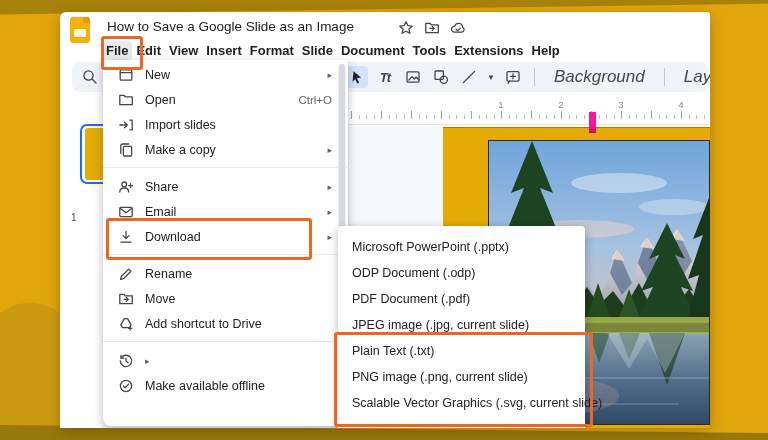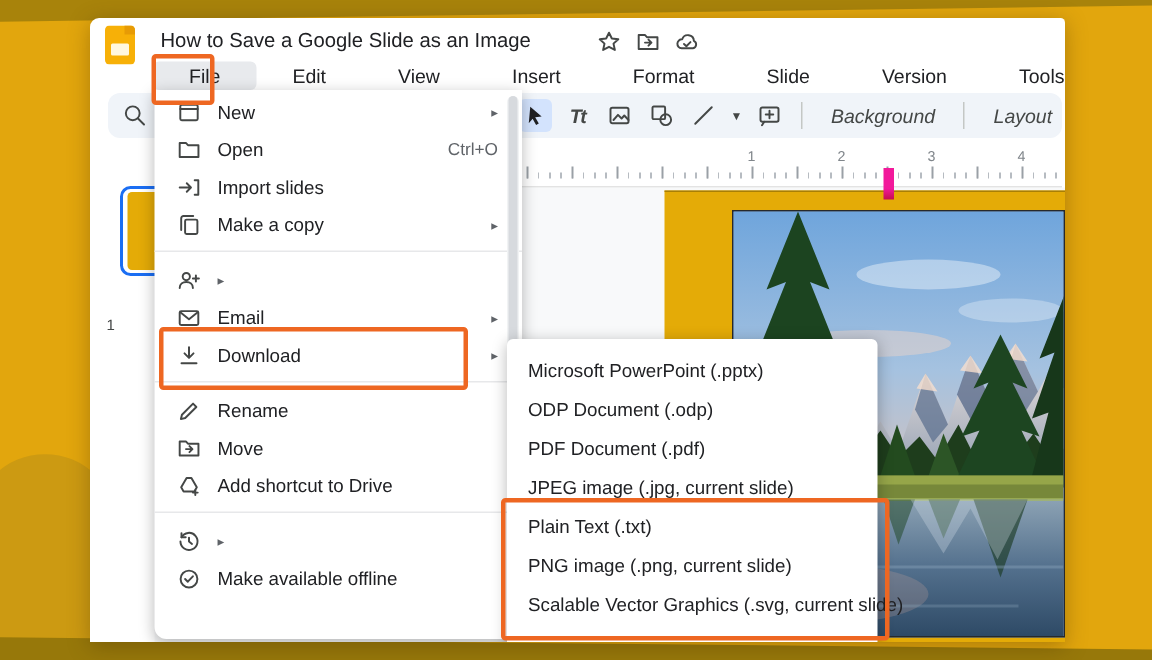--- a/index.html
+++ b/index.html
@@ -14,36 +14,36 @@
 
   
   .logo{position:absolute;left:9px;top:5px;width:22px;height:26px;}
   .doc-title{position:absolute;left:47px;top:7px;font-size:13.5px;color:#202124;white-space:nowrap;}
   .hicon{position:absolute;top:8px;width:16px;height:16px;color:#444746;}
   .hicon svg{width:16px;height:16px;}
   .star{left:338px;} .hfolder{left:364px;} .hcloud{left:390px;}
 
   
   .menubar{position:absolute;left:42px;top:27px;height:22px;display:flex;align-items:center;font-size:13px;color:#202124;}
-  .mb-item{padding:2px 24px;border-radius:4px;white-space:nowrap;}
+  .mb-item{padding:2px 4px;border-radius:4px;white-space:nowrap;font-weight:bold;}
   .mb-item.active{background:#E8EAED;}
   .file-box{position:absolute;left:41px;top:24px;width:36px;height:28px;border:3px solid #EE6722;border-radius:3px;z-index:40;}
 
   
   .toolbar-bg{position:absolute;left:12px;top:50px;width:636px;height:30px;background:#F0F4F9;border-radius:8px;}
   .search{position:absolute;left:21px;top:56px;width:18px;height:18px;color:#444746;}
   .search svg{width:18px;height:18px;}
   .tools{position:absolute;left:286px;top:50px;height:30px;display:flex;align-items:center;gap:6px;font-style:italic;}
   .tool{width:22px;height:22px;display:flex;align-items:center;justify-content:center;color:#444746;border-radius:4px;flex:none;}
   .tool svg{width:16px;height:16px;}
   .tool.sel{background:#D3E3FD;color:#041E49;}
   .tool-tt{font-size:13px;font-weight:bold;color:#444746;letter-spacing:-1px;}
   .caret{width:10px;font-size:8px;color:#444746;text-align:center;flex:none;}
   .tb-sep{width:1px;height:18px;background:#C4C7C5;margin:0 4px;flex:none;}
-  .tb-btn{font-size:13px;color:#444746;padding:4px 9px;border-radius:4px;white-space:nowrap;flex:none;}
+  .tb-btn{font-size:17px;color:#444746;padding:4px 9px;border-radius:4px;white-space:nowrap;flex:none;}
 
   
   .ruler{position:absolute;left:240px;top:84px;width:408px;height:28px;background:#fff;border-bottom:1px solid #E3E3E3;}
   .ticks-minor{position:absolute;left:0;bottom:5px;width:100%;height:4px;background:repeating-linear-gradient(90deg,#B6BBC1 0 1px,transparent 1px 7.5px);background-position-x:6px;}
   .ticks-major{position:absolute;left:0;bottom:5px;width:100%;height:8px;background:repeating-linear-gradient(90deg,#9AA0A6 0 1px,transparent 1px 30px);background-position-x:21px;}
   .rnum{position:absolute;top:3px;font-size:9.5px;color:#80868B;width:12px;text-align:center;}
 
   
   .canvas{position:absolute;left:0;top:113px;right:0;bottom:0;background:#F8F9FA;}
   .slide{position:absolute;left:383px;top:115px;width:267px;height:301px;background:#E4AB07;border-top:1px solid #A87F05;}
@@ -114,22 +114,23 @@
         </svg>
     </div>
 
     <div class="menubar">
       <span class="mb-item active">File</span>
       <span class="mb-item">Edit</span>
       <span class="mb-item">View</span>
       <span class="mb-item">Insert</span>
       <span class="mb-item">Format</span>
       <span class="mb-item">Slide</span>
-      <span class="mb-item">Version</span>
+      <span class="mb-item">Document</span>
       <span class="mb-item">Tools</span>
+      <span class="mb-item">Extensions</span>
       <span class="mb-item">Help</span>
     </div>
     <div class="file-box"></div>
 
     <div class="toolbar-bg"></div>
     <div class="search">
       <svg viewBox="0 0 18 18" class="ic-stroke">
           <circle cx="7.5" cy="7.5" r="4.6"></circle>
           <path d="M11 11l4 4"></path>
         </svg>
@@ -280,20 +281,21 @@
         <span class="mi-arrow">▸</span>
       </div>
       <div class="msep"></div>
       <div class="mi">
         <span class="mi-ic">
             <svg viewBox="0 0 16 16" class="ic-stroke">
               <circle cx="6.2" cy="5.4" r="2.4"></circle>
               <path d="M1.8 13c0-2.5 2-4 4.4-4s4.4 1.5 4.4 4M12.6 4.6v4M10.6 6.6h4"></path>
             </svg>
           </span>
+        <span class="mi-label">Share</span>
         <span class="mi-arrow">▸</span>
       </div>
       <div class="mi">
         <span class="mi-ic">
             <svg viewBox="0 0 16 16" class="ic-stroke">
               <rect x="1.8" y="3.4" width="12.4" height="9.2" rx="1"></rect>
               <path d="M2.4 4.4L8 8.8l5.6-4.4"></path>
             </svg>
           </span>
         <span class="mi-label">Email</span>

